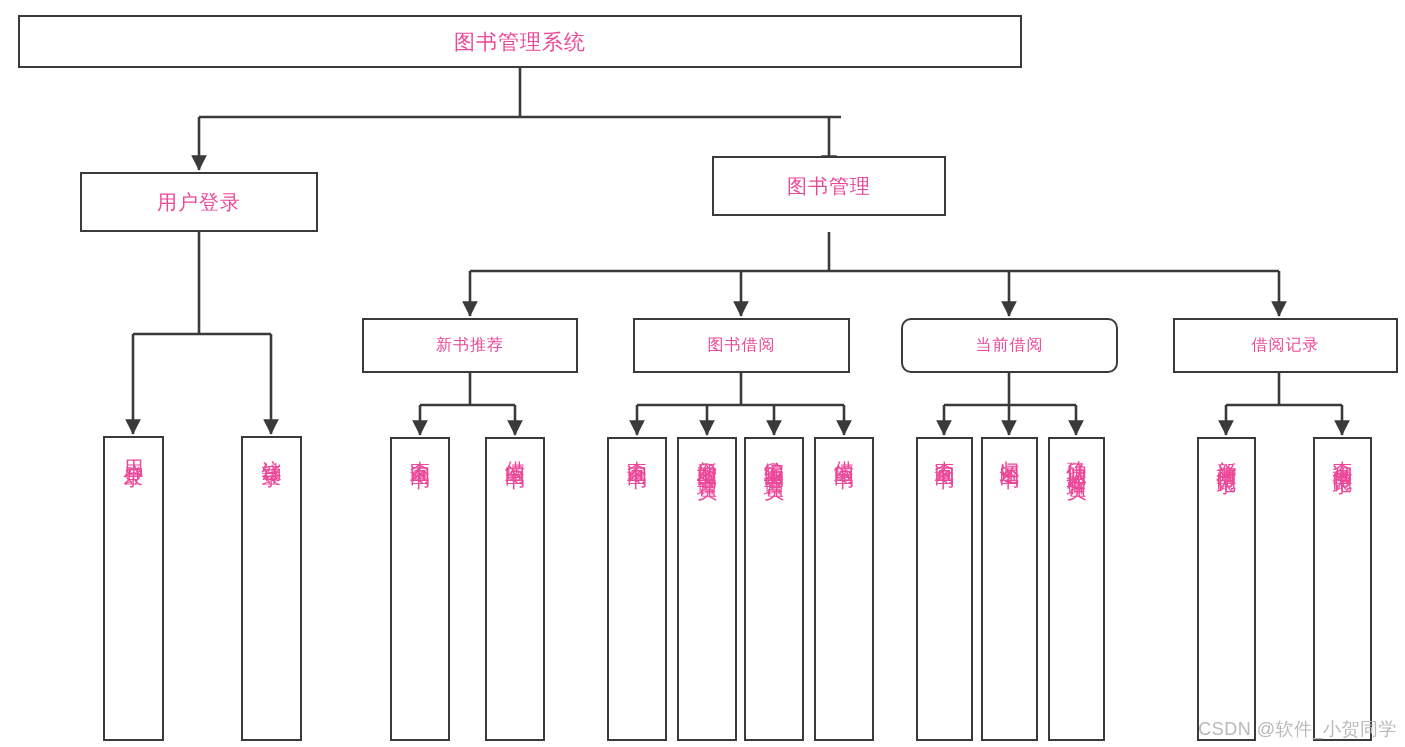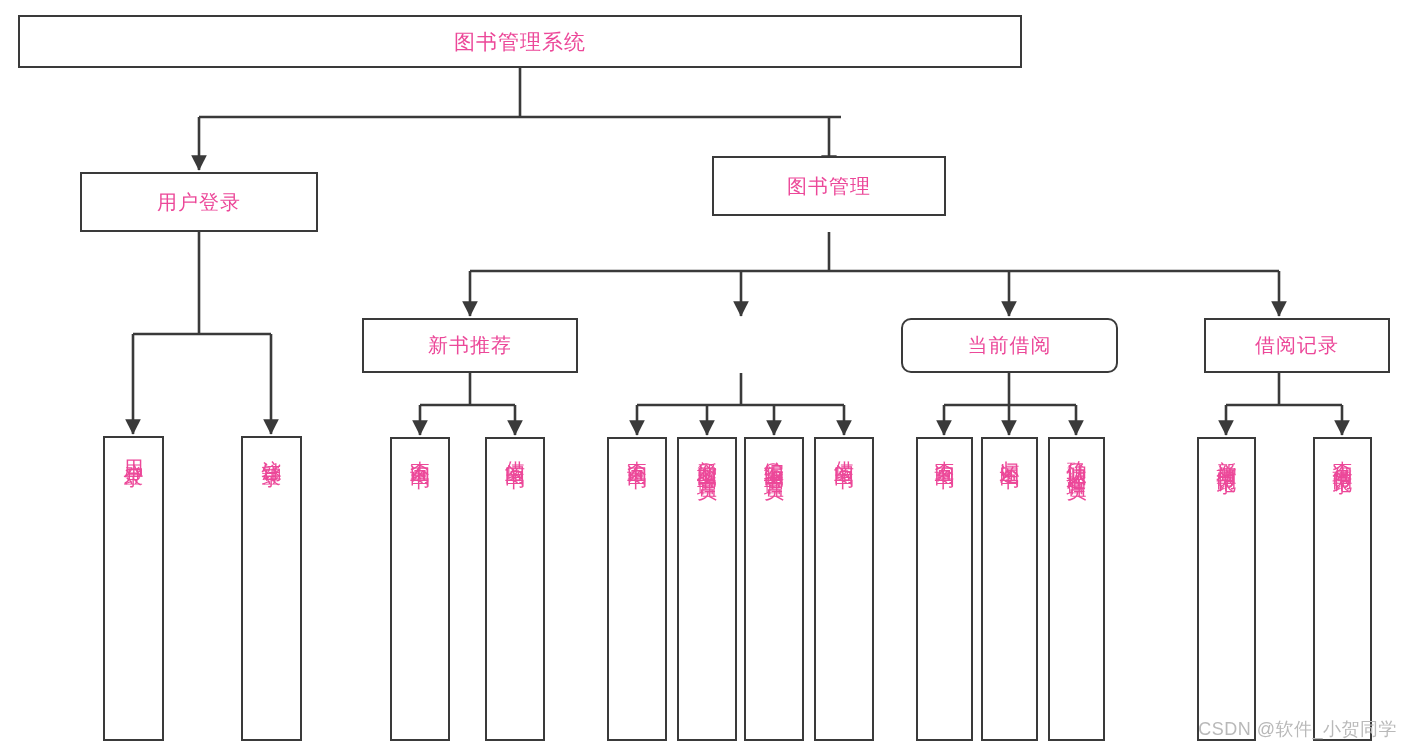--- a/index.html
+++ b/index.html
@@ -34,21 +34,21 @@
     color: #ec4899;
     z-index: 2;
   }
   .node.root {
     font-size: 21px;
   }
   .node.level2 {
     font-size: 20px;
   }
   .node.level3 {
-    font-size: 20px;
+    font-size: 16px;
   }
   .node.leaf {
     font-size: 20px;
     padding: 6px 0;
     align-items: flex-start;
   }
   .vtext {
     writing-mode: vertical-rl;
     text-orientation: upright;
     letter-spacing: 3px;
@@ -135,24 +135,27 @@
   <div class="node level2" style="left:80px; top:172px; width:238px; height:60px;">
     <span class="htext">用户登录</span>
   </div>
   <div class="node level2" style="left:712px; top:156px; width:234px; height:60px;align-items:center;">
     <span class="htext">图书管理</span>
   </div>
 
   <div class="node level3" style="left:362px; top:318px; width:216px; height:55px;">
     <span class="htext">新书推荐</span>
   </div>
+  <div class="node level3" style="left:633px; top:318px; width:217px; height:55px;">
+    <span class="htext">图书借阅</span>
+  </div>
   <div class="node level3" style="left:901px; top:318px; width:217px; height:55px;border-radius:10px;">
     <span class="htext">当前借阅</span>
   </div>
-  <div class="node level3" style="left:1204px; top:318px; width:186px; height:55px;">
+  <div class="node level3" style="left:1173px; top:318px; width:225px; height:55px;">
     <span class="htext">借阅记录</span>
   </div>
 
   <div class="node leaf" style="left:103px; top:436px; width:61px; height:305px;">
     <span class="vtext">用户登录</span>
   </div>
   <div class="node leaf" style="left:241px; top:436px; width:61px; height:305px;">
     <span class="vtext">注销登录</span>
   </div>
 

